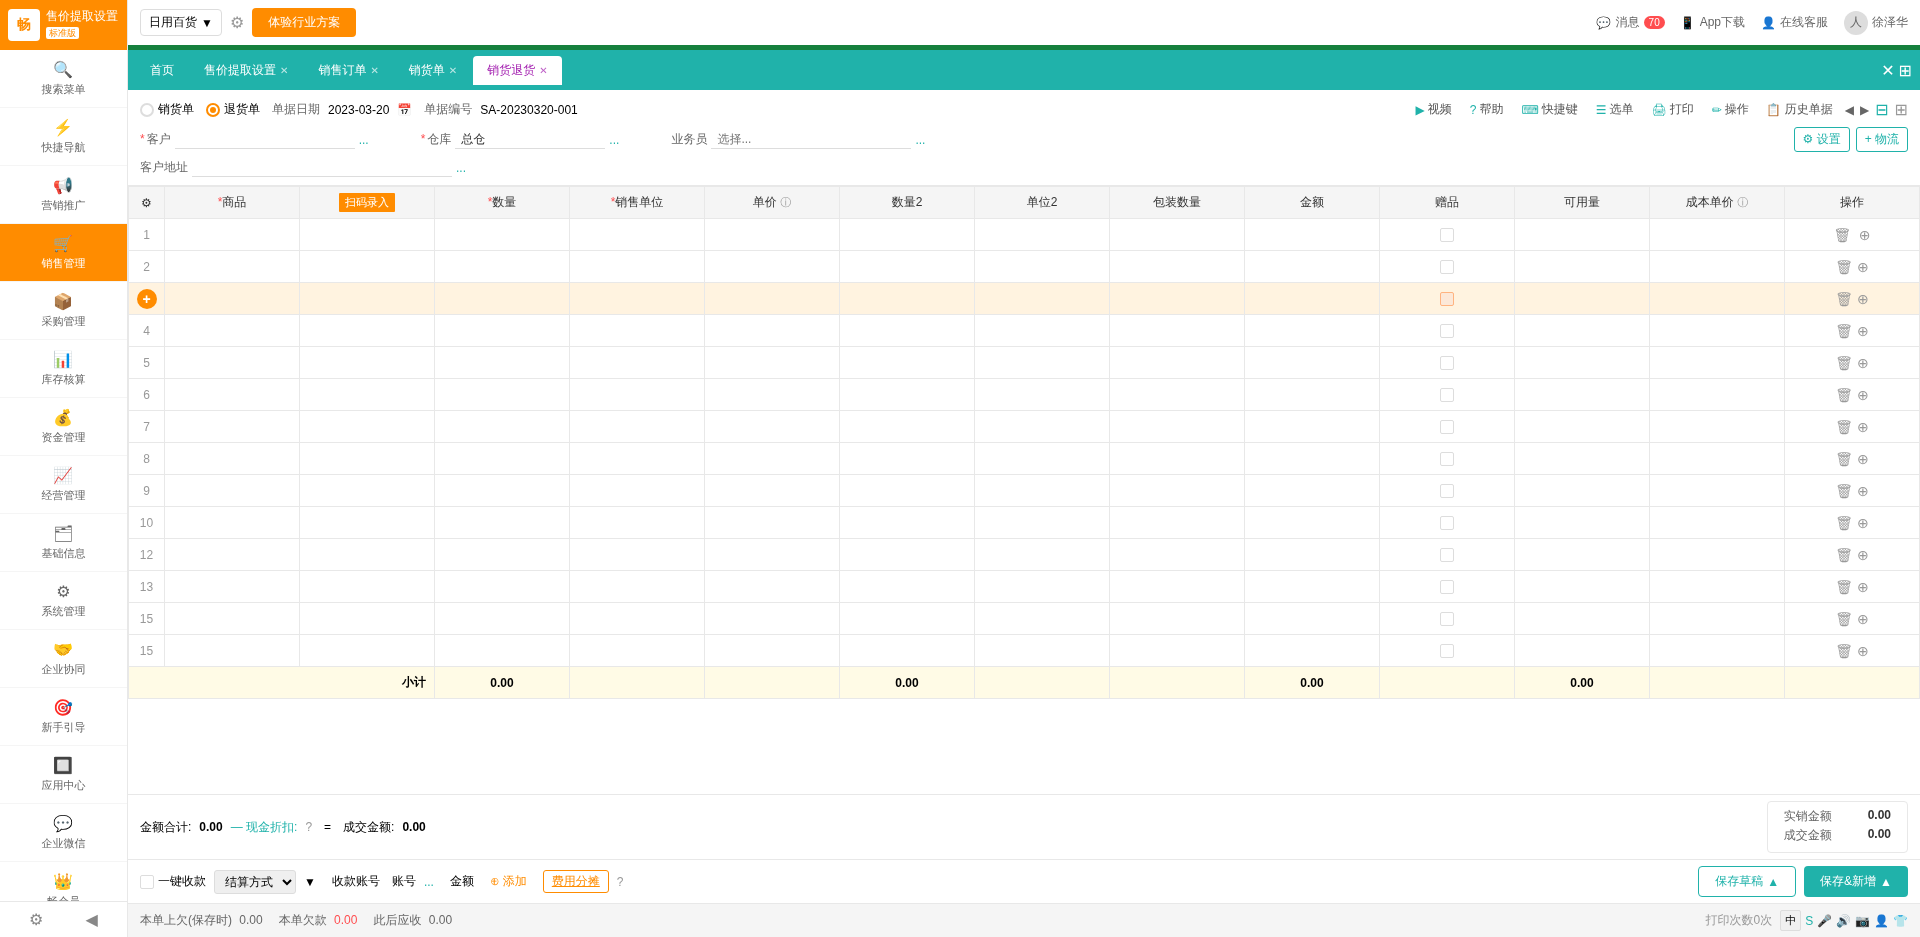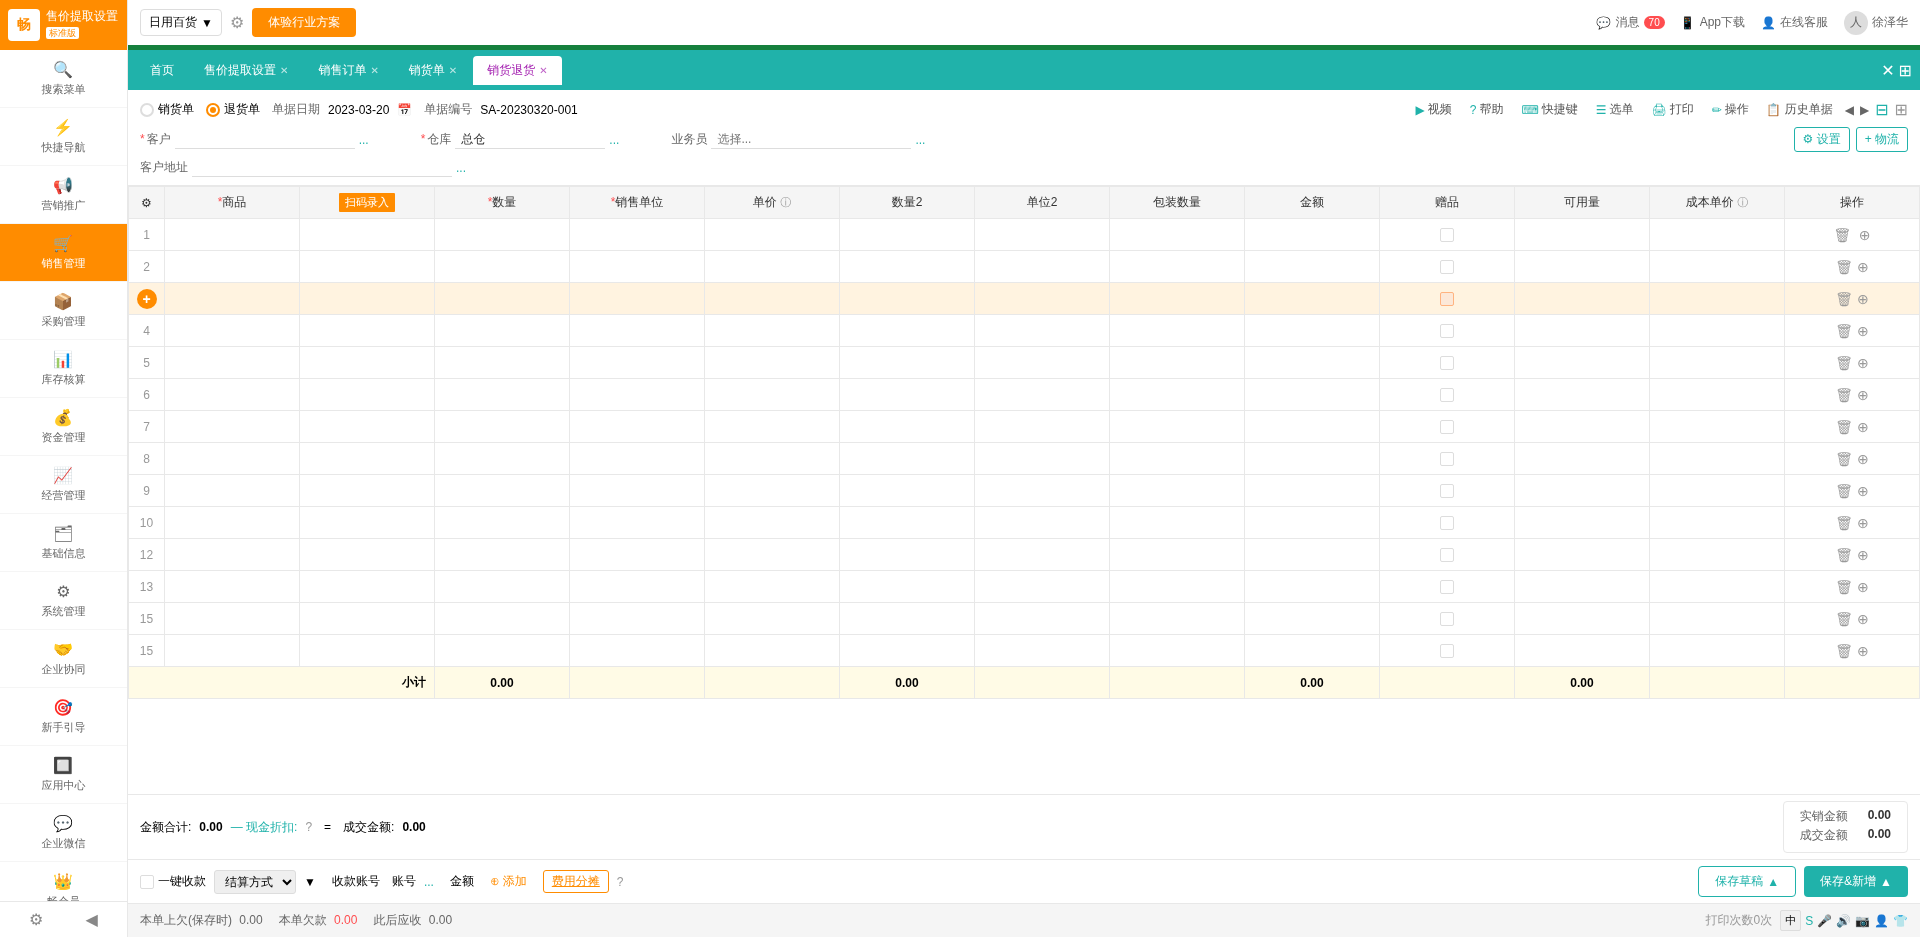--- a/index.html
+++ b/index.html
@@ -76,21 +76,21 @@
     
     .footer { flex-shrink: 0; border-top: 1px solid #e8e8e8; }
     .footer-calc { padding: 6px 12px; display: flex; align-items: center; gap: 8px; background: #fff; border-bottom: 1px solid #e8e8e8; }
     .footer-payment { padding: 6px 12px; display: flex; align-items: center; gap: 8px; background: #fff; }
     .footer-bottom { padding: 6px 12px; display: flex; align-items: center; justify-content: space-between; background: #f5f5f5; border-top: 1px solid #e8e8e8; }
     .footer-bottom-left { display: flex; gap: 16px; color: #666; }
     .footer-bottom-right { display: flex; align-items: center; gap: 8px; }
     .btn-save-draft { background: #fff; border: 1px solid #20b2aa; color: #20b2aa; border-radius: 4px; padding: 6px 16px; cursor: pointer; display: flex; align-items: center; gap: 4px; }
     .btn-save-new { background: #20b2aa; color: #fff; border: none; border-radius: 4px; padding: 6px 16px; cursor: pointer; display: flex; align-items: center; gap: 4px; }
     .total-box { background: #fff; border: 1px solid #e8e8e8; border-radius: 4px; padding: 6px 16px; text-align: right; }
-    .total-row { display: flex; justify-content: flex-end; gap: 20px; margin-bottom: 2px; }
+    .total-row { display: flex; justify-content: flex-end; gap: 36px; margin-bottom: 2px; }
     .total-label { color: #666; }
     .total-value { font-weight: bold; color: #333; }
     .minus-icon { color: #20b2aa; cursor: pointer; }
     .help-icon { color: #999; cursor: pointer; }
     .fee-btn { background: #fff; border: 1px solid #ff8c00; color: #ff8c00; border-radius: 3px; padding: 2px 8px; cursor: pointer; }
     .info-icon { color: #999; font-size: 11px; cursor: pointer; }
 
     .col-setting-th { width: 36px; }
   </style>
 </head>

